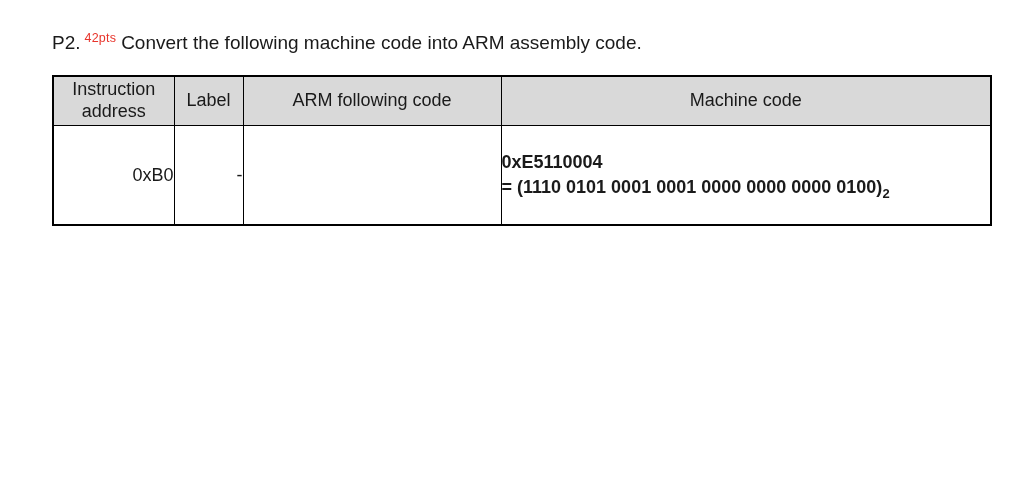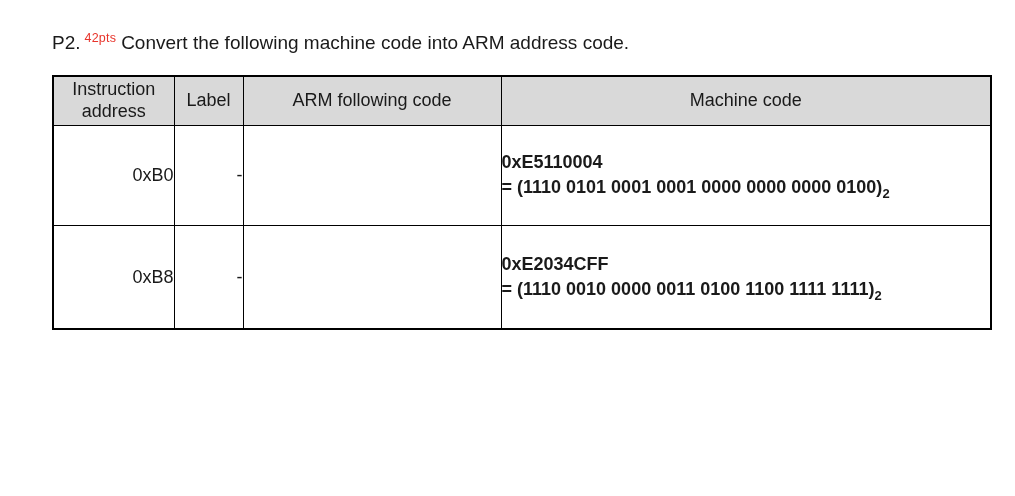--- a/index.html
+++ b/index.html
@@ -75,21 +75,21 @@
     font-size: 13px;
     line-height: 0;
   }
 </style>
 </head>
 <body>
 
 <div class="page">
 
   <div class="title">
-    <span>P2.</span><span class="points">42pts</span><span>Convert the following machine code into ARM address code.</span>
+    <span>P2.</span><span class="points">42pts</span><span>Convert the following machine code into ARM assembly code.</span>
   </div>
 
   <table class="mc">
     <colgroup>
       <col style="width:121px">
       <col style="width:69px">
       <col style="width:258px">
       <col style="width:490px">
     </colgroup>
     <thead>
@@ -103,25 +103,16 @@
     <tbody>
       <tr class="r0">
         <td class="addr">0xB0</td>
         <td class="lbl">-</td>
         <td class="asm"></td>
         <td class="machine">
           <div class="hex">0xE5110004</div>
           <div class="bin"><span>= (1110 0101 0001 0001 0000 0000 0000 0100)</span><sub>2</sub></div>
         </td>
       </tr>
-      <tr class="r2">
-        <td class="addr">0xB8</td>
-        <td class="lbl">-</td>
-        <td class="asm"></td>
-        <td class="machine">
-          <div class="hex">0xE2034CFF</div>
-          <div class="bin"><span>= (1110 0010 0000 0011 0100 1100 1111 1111)</span><sub>2</sub></div>
-        </td>
-      </tr>
     </tbody>
   </table>
 
 </div>
 
 </body></html>

